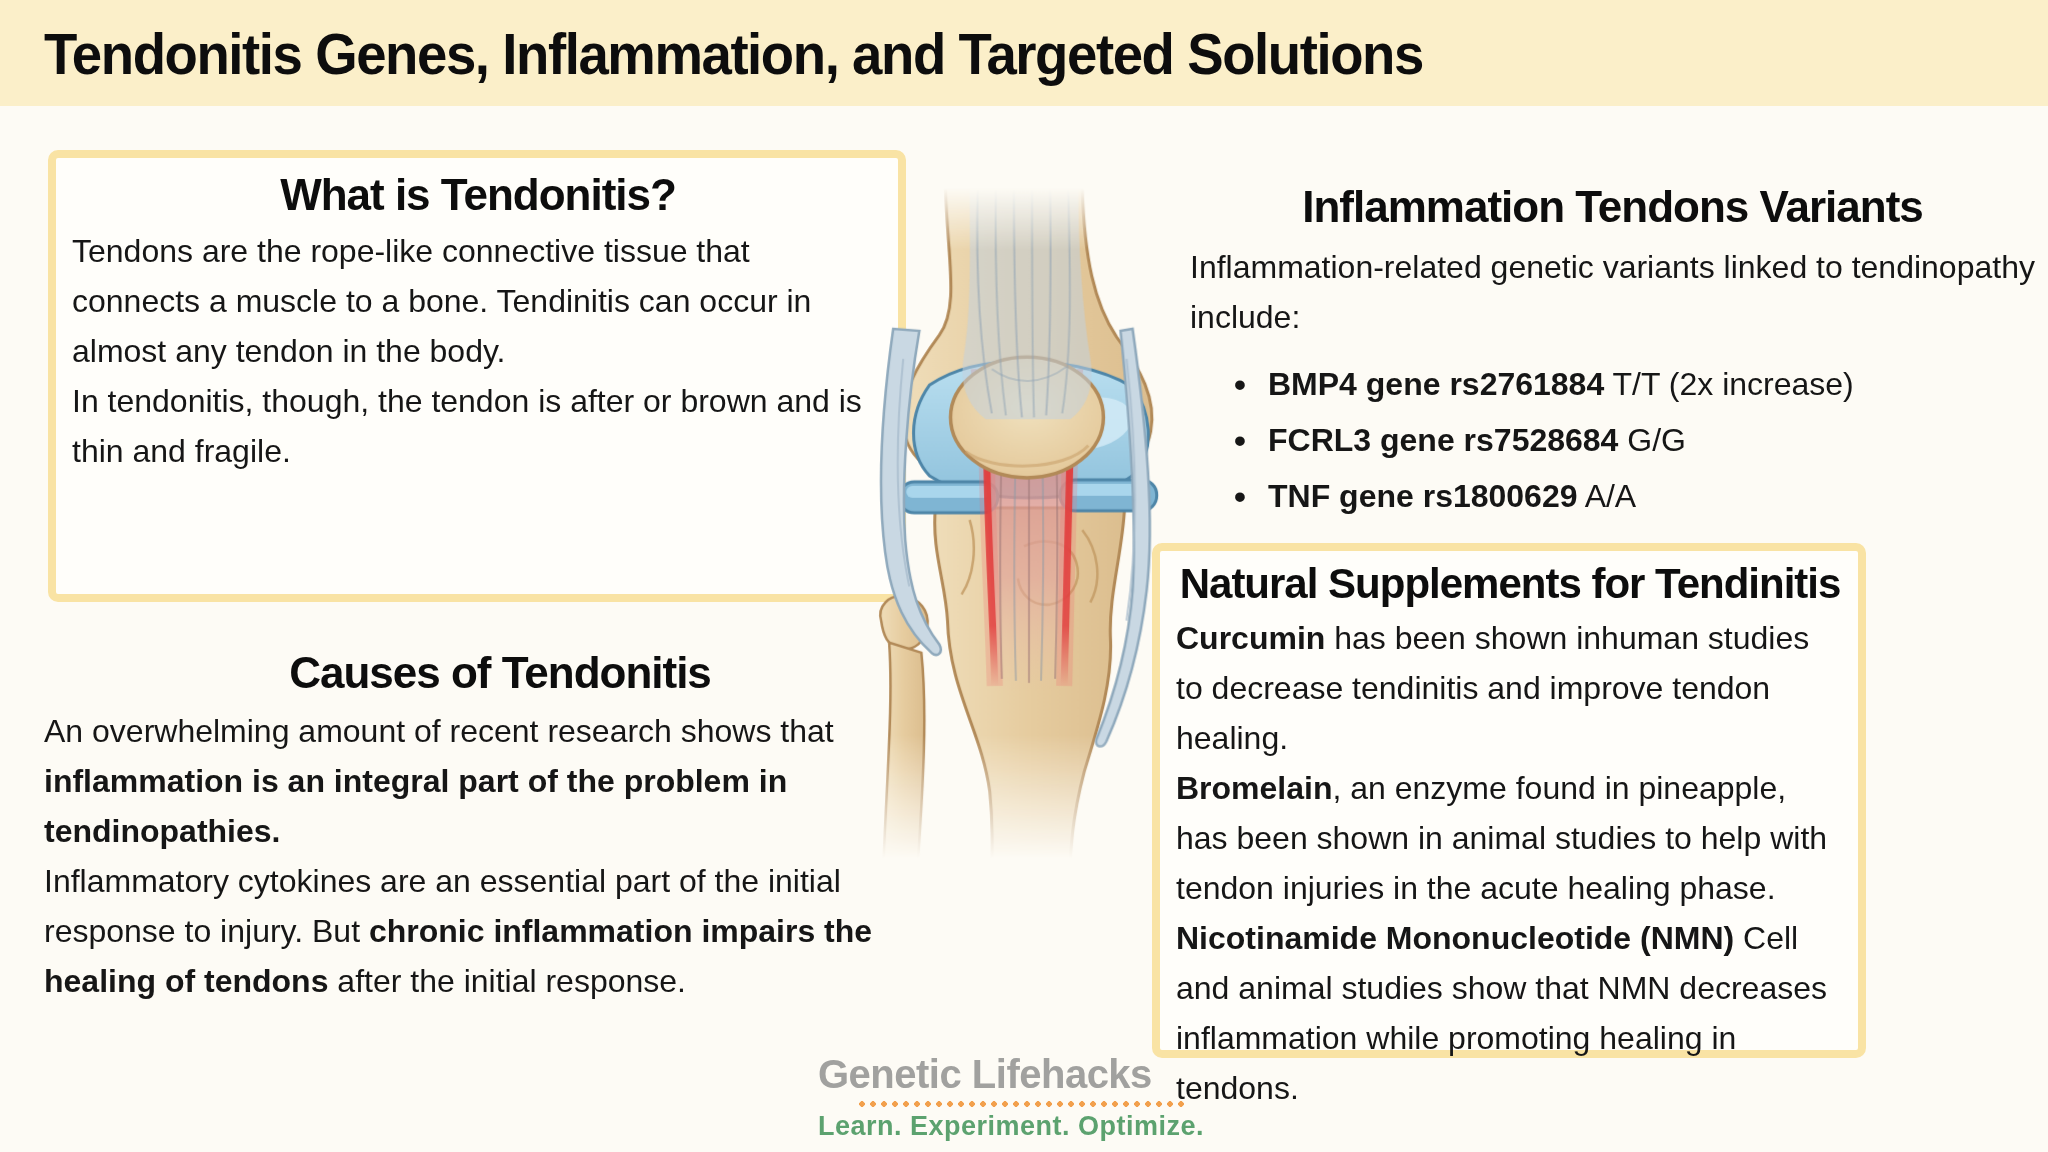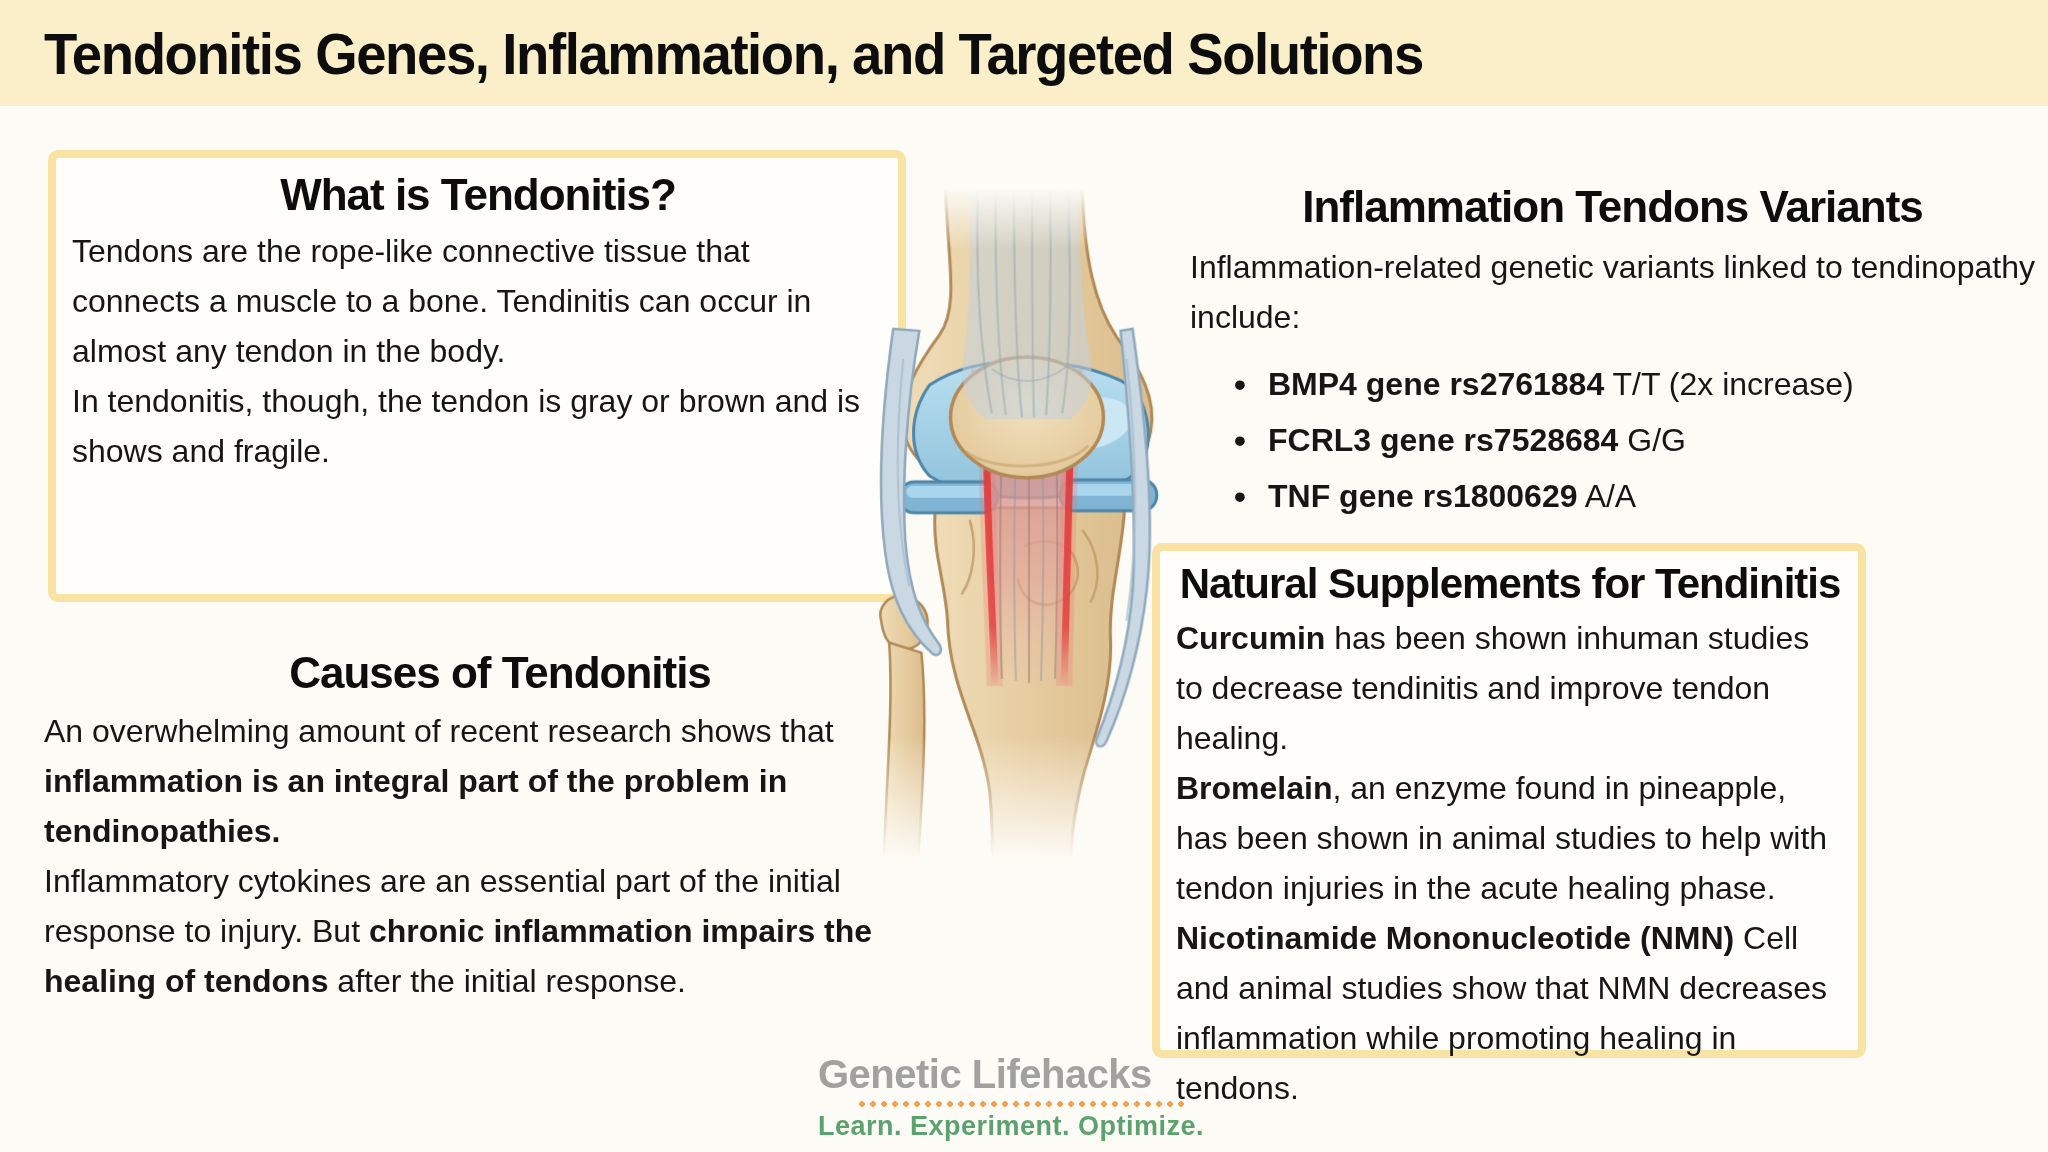--- a/index.html
+++ b/index.html
@@ -69,21 +69,21 @@
 
 <div class="canvas">
 
   <header class="banner">
     <h1>Tendonitis Genes, Inflammation, and Targeted Solutions</h1>
   </header>
 
   <section class="card body-text" id="what-is">
     <h2>What is Tendonitis?</h2>
     <p>Tendons are the rope-like connective tissue that connects a muscle to a bone. Tendinitis can occur in almost any tendon in the body.</p>
-    <p>In tendonitis, though, the tendon is gray or brown and is shows and fragile.</p>
+    <p>In tendonitis, though, the tendon is after or brown and is thin and fragile.</p>
   </section>
 
   <section class="body-text" id="causes">
     <h2>Causes of Tendonitis</h2>
     <p><span>An overwhelming amount of recent research shows that </span><strong>inflammation is an integral part of the problem in tendinopathies.</strong></p>
     <p><span>Inflammatory cytokines are an essential part of the initial response to injury. But </span><strong>chronic inflammation impairs the healing of tendons</strong><span> after the initial response.</span></p>
   </section>
 
   <section class="body-text" id="variants">
     <h2>Inflammation Tendons Variants</h2>

